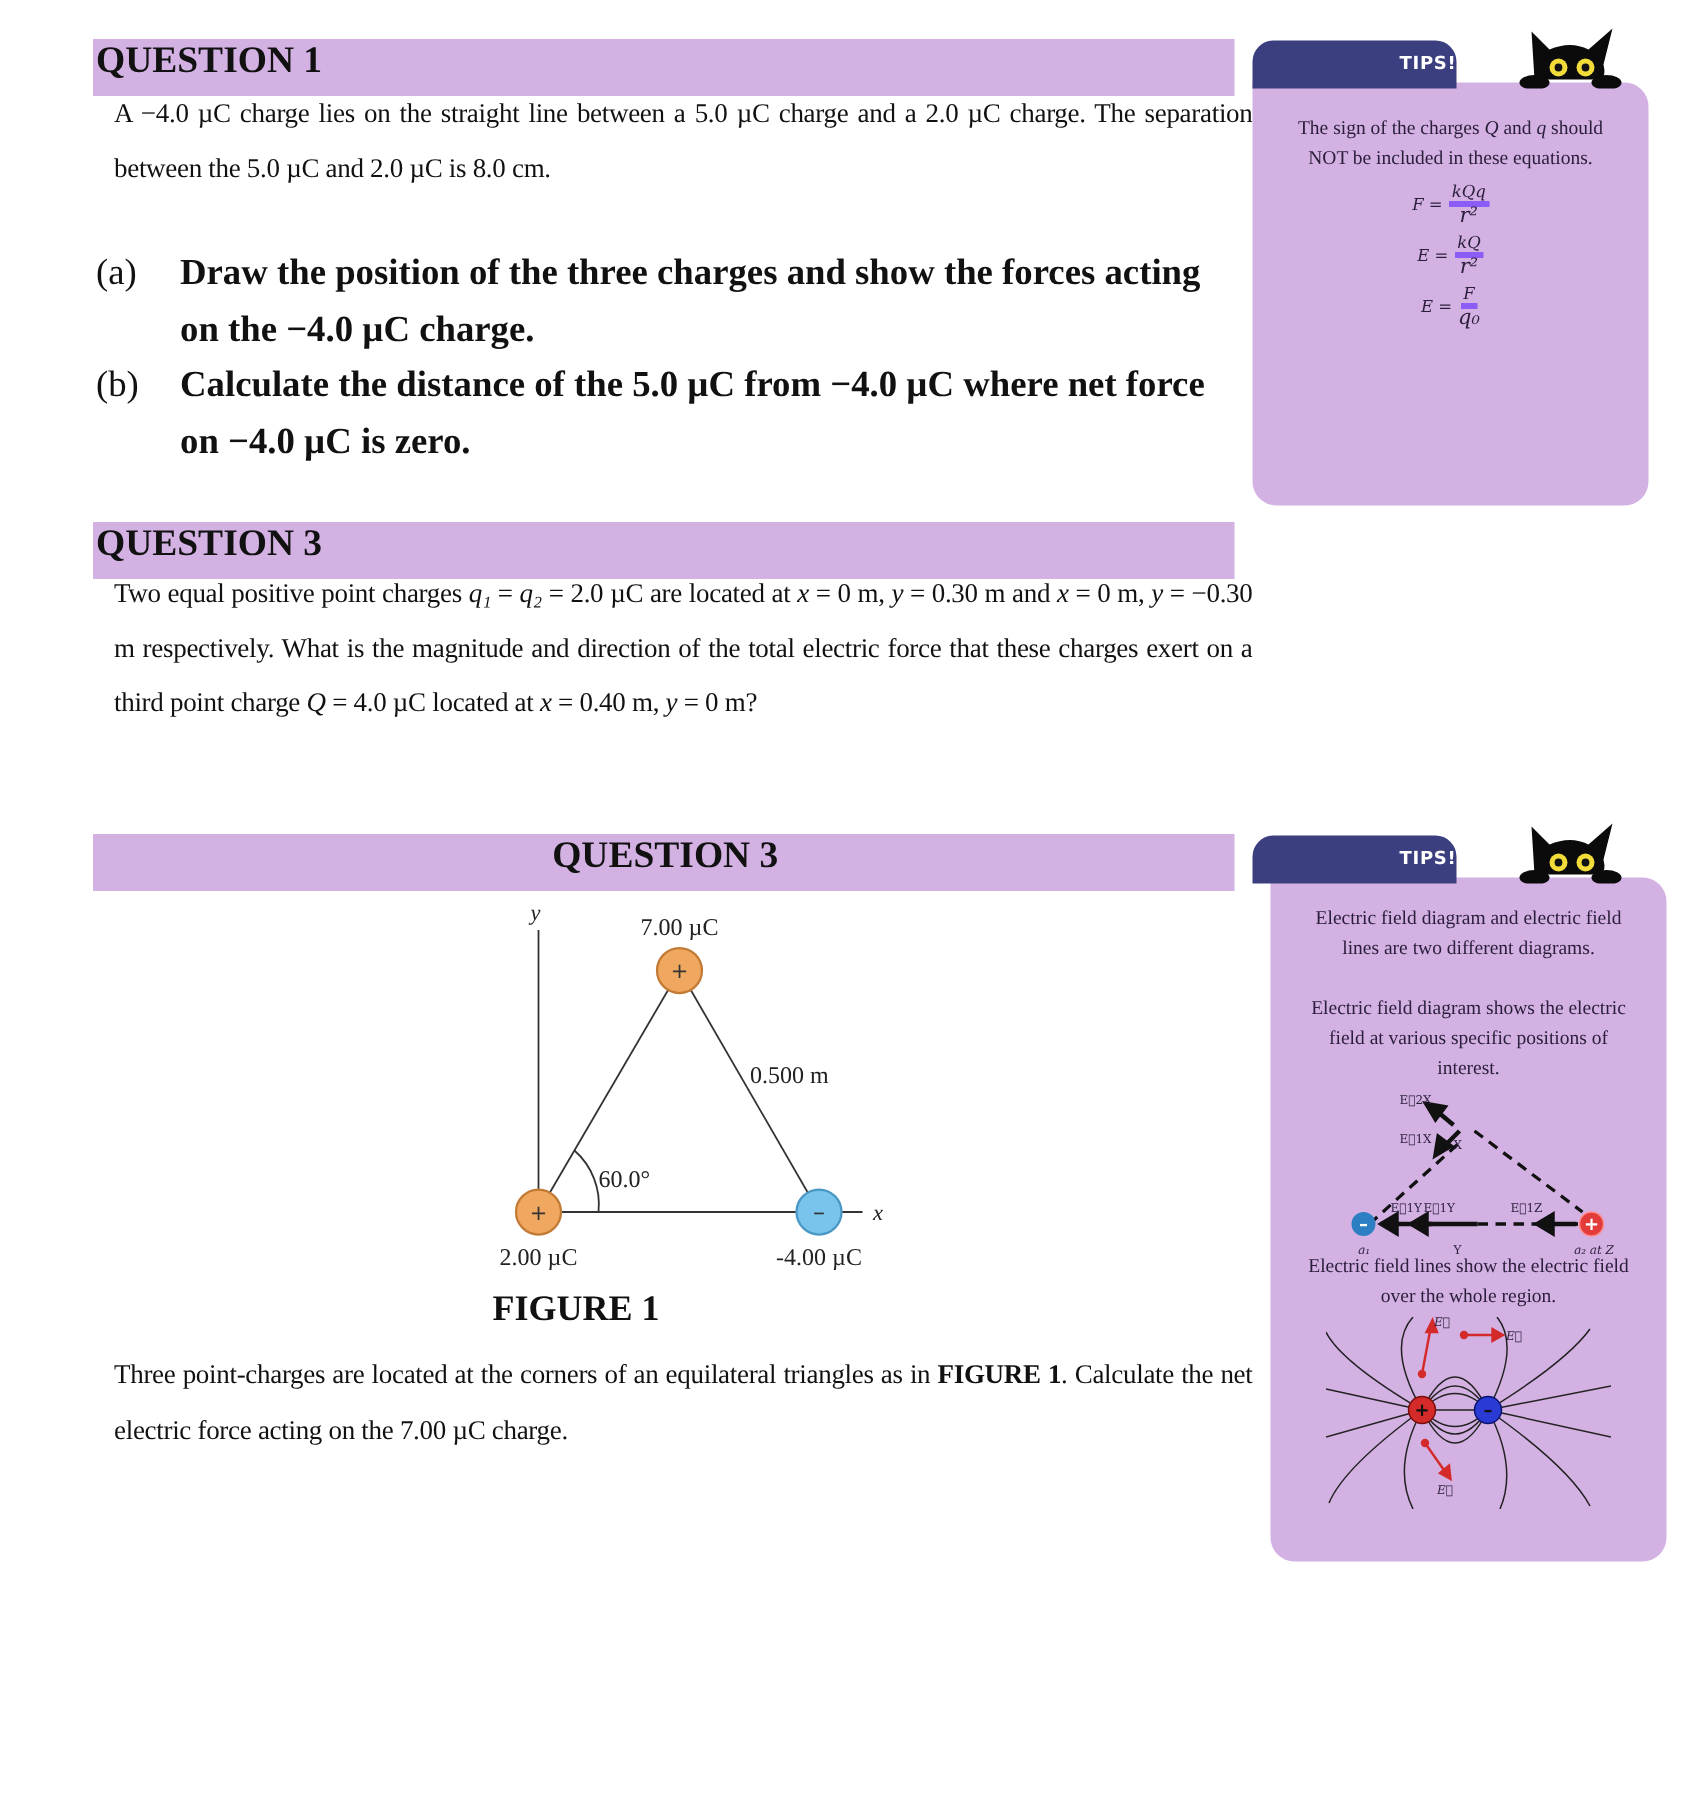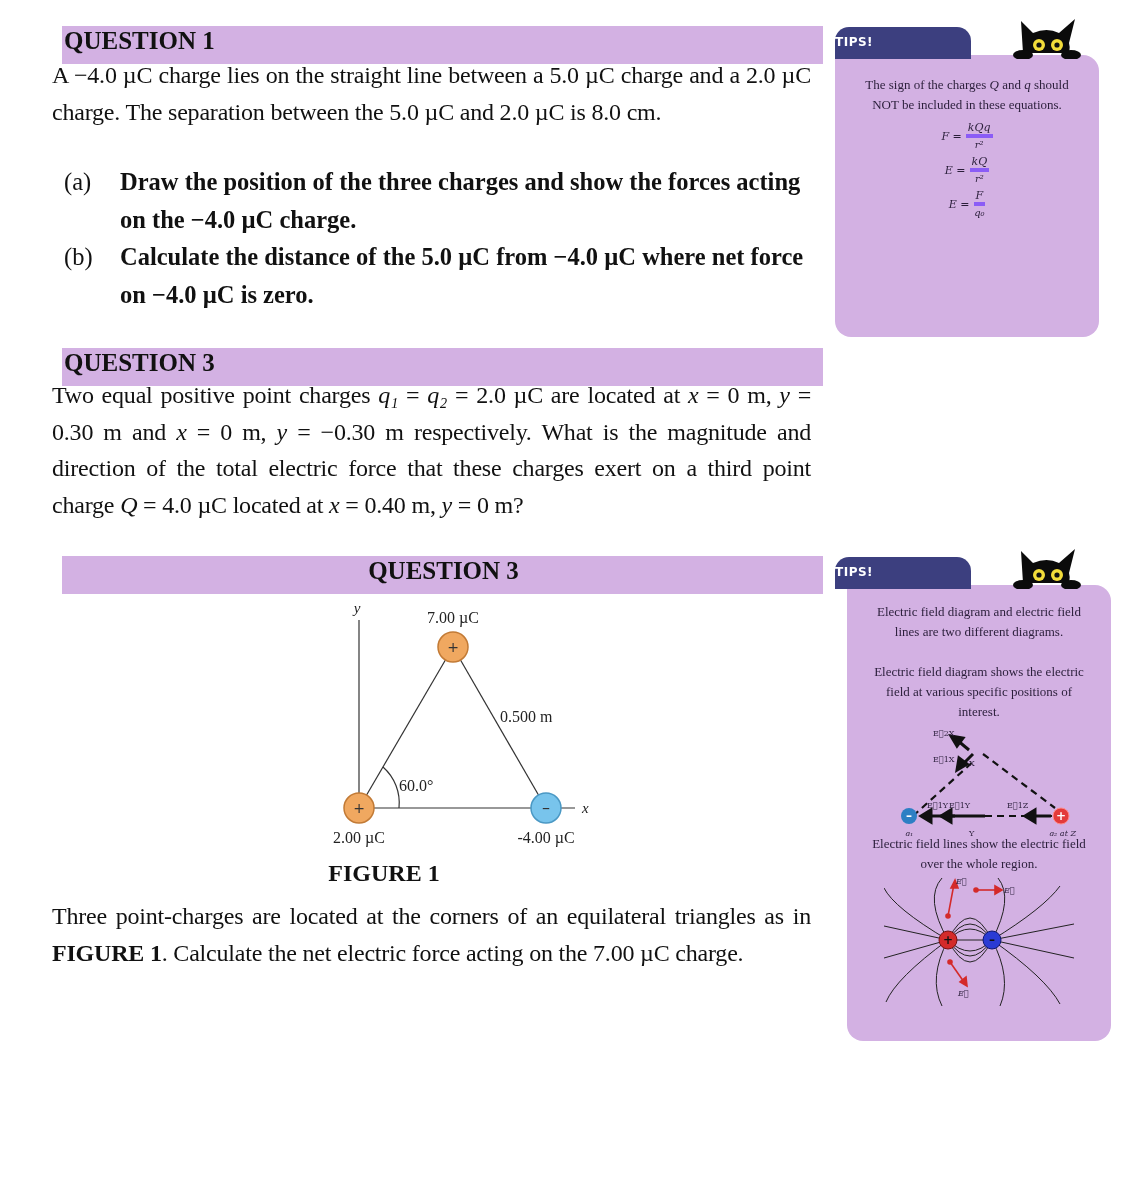--- a/index.html
+++ b/index.html
@@ -5,46 +5,46 @@
   * { box-sizing: border-box; margin: 0; padding: 0; }
   html, body { width: 1127px; height: 1202px; background: #ffffff; overflow: hidden; }
   body { position: relative; font-family: "Liberation Serif", serif; color: #111; }
 
   .qhead {
     position: absolute; left: 62px; width: 761px; height: 38px;
     background: #d3b1e3; font-family: "Liberation Serif", serif;
     font-weight: bold; font-size: 25px; line-height: 30px; padding-left: 2px; color: #111;
   }
   .para {
-    position: absolute; left: 52px; width: 759px;
-    font-size: 24px; line-height: 36.5px; text-align: justify; letter-spacing: -0.2px;
+    position: absolute; left: 76px; width: 759px;
+    font-size: 18px; line-height: 36.5px; text-align: justify; letter-spacing: -0.2px;
   }
   .sub { position: absolute; left: 64px; width: 759px; font-size: 24.5px; line-height: 37.5px; }
   .sub .lbl { position: absolute; left: 0; }
   .sub .txt { position: absolute; left: 56px; width: 703px; font-weight: bold; }
 
   .tips-wrap { position: absolute; left: 835px; width: 264px; }
   .tips-tab {
     position: absolute; left: 0; top: 0; width: 136px; height: 32px;
     background: #3c3f7f; border-radius: 14px 14px 0 0;
     color: #fff; font-family: "DejaVu Sans", sans-serif; font-weight: bold;
-    font-size: 12px; text-align: left; line-height: 30px; letter-spacing: 0.5px;
+    font-size: 12px; text-align: right; line-height: 30px; letter-spacing: 0.5px;
   }
   .tips-box {
     position: absolute; left: 0; top: 28px; width: 264px;
     background: #d3b1e3; border-radius: 0 16px 16px 16px;
     font-size: 13px; line-height: 20px; text-align: center; color: #2a1e3a;
     padding: 18px 18px 0 18px;
   }
   .cat { position: absolute; }
 
   .formula { font-family: "DejaVu Serif", serif; font-style: italic; font-size: 11px; display: flex; justify-content: center; align-items: center; gap: 4px; line-height: 11px; height: 34px; }
   .frac { display: inline-flex; flex-direction: column; align-items: center; }
   .frac .num { border-bottom: 4px solid #8b5cf6; padding: 0 2px 1px; text-align: right; }
-  .frac .den { padding-top: 1px; font-size: 10px; }
+  .frac .den { padding-top: 1px; font-size: 14px; }
   .figcap { position: absolute; left: 64px; width: 640px; text-align: center; font-weight: bold; font-size: 24px; top: 860px; }
 </style>
 </head>
 <body>
 
 <div class="qhead" style="top:26px;">QUESTION 1</div>
 <div class="para" style="top:57px;">A −4.0 µC charge lies on the straight line between a 5.0 µC charge and a 2.0 µC charge. The separation between the 5.0 µC and 2.0 µC is 8.0 cm.</div>
 <div class="sub" style="top:163px;">
   <span class="lbl">(a)</span>
   <span class="txt">Draw the position of the three charges and show the forces acting on the −4.0 µC charge.</span>

